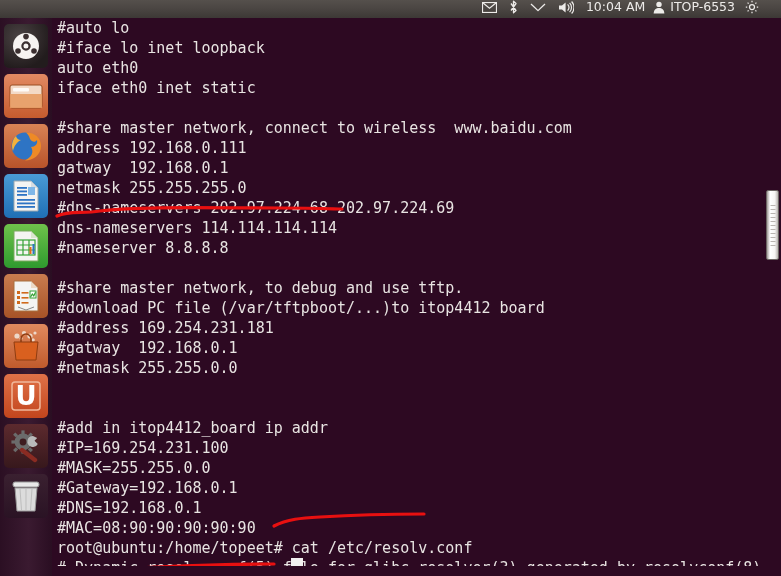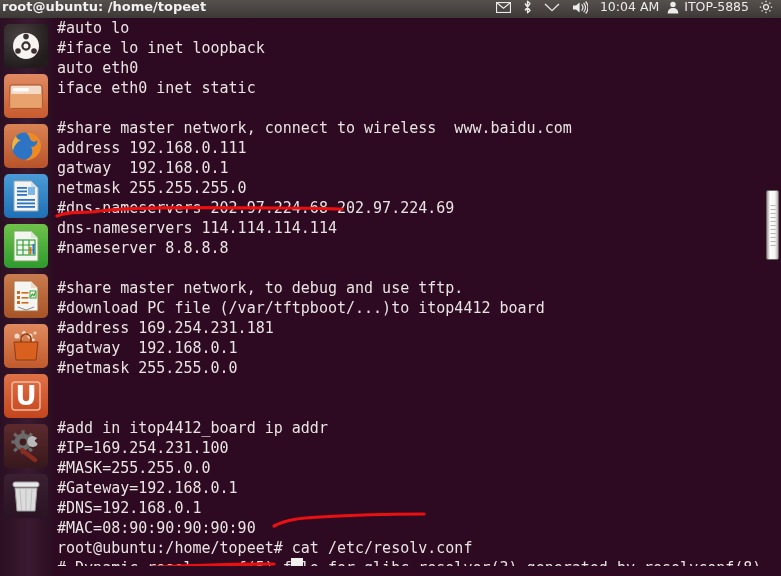--- a/index.html
+++ b/index.html
@@ -11,21 +11,21 @@
     position:absolute; top:0; left:0; width:781px; height:18px;
     background:linear-gradient(to bottom,#55504C 0%,#4A4542 50%,#3C3835 100%);
     display:flex; align-items:center; overflow:hidden;
   }
   #window-title{
     margin-left:2px; font-size:13px; font-weight:bold;
     font-family:"DejaVu Sans","Liberation Sans",sans-serif;
     color:#F2F1F0; white-space:nowrap; line-height:13px;
     position:relative; top:-3px; letter-spacing:0px;
   }
-  #tray{ margin-left:auto; display:flex; align-items:flex-end; height:18px; padding-right:2px; }
+  #tray{ margin-left:auto; display:flex; align-items:flex-end; height:18px; padding-right:16px; }
   .tray-item{ display:flex; align-items:center; justify-content:center;
     height:18px; padding:0 6px; position:relative; top:-2px; }
   .tray-item svg{ display:block; }
   .tray-text{ font-size:12.5px; color:#EDEBE9; white-space:nowrap;
     font-family:"DejaVu Sans","Liberation Sans",sans-serif; line-height:12px; }
   .tray-user{ padding-left:2px; padding-right:4px; }
 
   
   #launcher{
     position:absolute; top:18px; left:0; width:52px; height:558px;
@@ -82,21 +82,20 @@
     width:5px; height:42px;
     background:repeating-linear-gradient(to bottom,#b9b4b0 0 1px,transparent 1px 4px);
   }
   
   .annot{ position:absolute; pointer-events:none; }
 </style>
 </head>
 <body>
 
 <div id="top-panel">
-  <div id="window-title">root@ubuntu: /home/topeet</div>
 
   <div id="tray">
 
     <div class="tray-item">
       <svg width="15" height="11" viewBox="0 0 15 11">
         <rect x="0.5" y="0.5" width="14" height="10" fill="none" stroke="#EDEBE9" stroke-width="1.2"></rect>
         <path d="M0.5 0.5 L7.5 6.2 L14.5 0.5" fill="none" stroke="#EDEBE9" stroke-width="1.2"></path>
       </svg>
     </div>
 
@@ -123,21 +122,21 @@
 
     <div class="tray-item">
       <span class="tray-text">10:04 AM</span>
     </div>
 
     <div class="tray-item tray-user">
       <svg width="12" height="13" viewBox="0 0 12 13" style="margin-right:5px">
         <circle cx="6" cy="3.4" r="2.7" fill="#EDEBE9"></circle>
         <path d="M0.6 12.6 C0.9 8.6 3 7 6 7 C9 7 11.1 8.6 11.4 12.6 Z" fill="#EDEBE9"></path>
       </svg>
-      <span class="tray-text">ITOP-5885</span>
+      <span class="tray-text">ITOP-6553</span>
     </div>
 
     <div class="tray-item">
       <svg width="14" height="14" viewBox="0 0 14 14">
         <g fill="none" stroke="#EDEBE9" stroke-width="1.25">
           <circle cx="7" cy="7" r="2.5"></circle>
           <path d="M7 0.8 L7 2.2 M7 11.8 L7 13.2 M0.8 7 L2.2 7 M11.8 7 L13.2 7
                    M2.6 2.6 L3.6 3.6 M10.4 10.4 L11.4 11.4
                    M11.4 2.6 L10.4 3.6 M3.6 10.4 L2.6 11.4"></path>
         </g>

